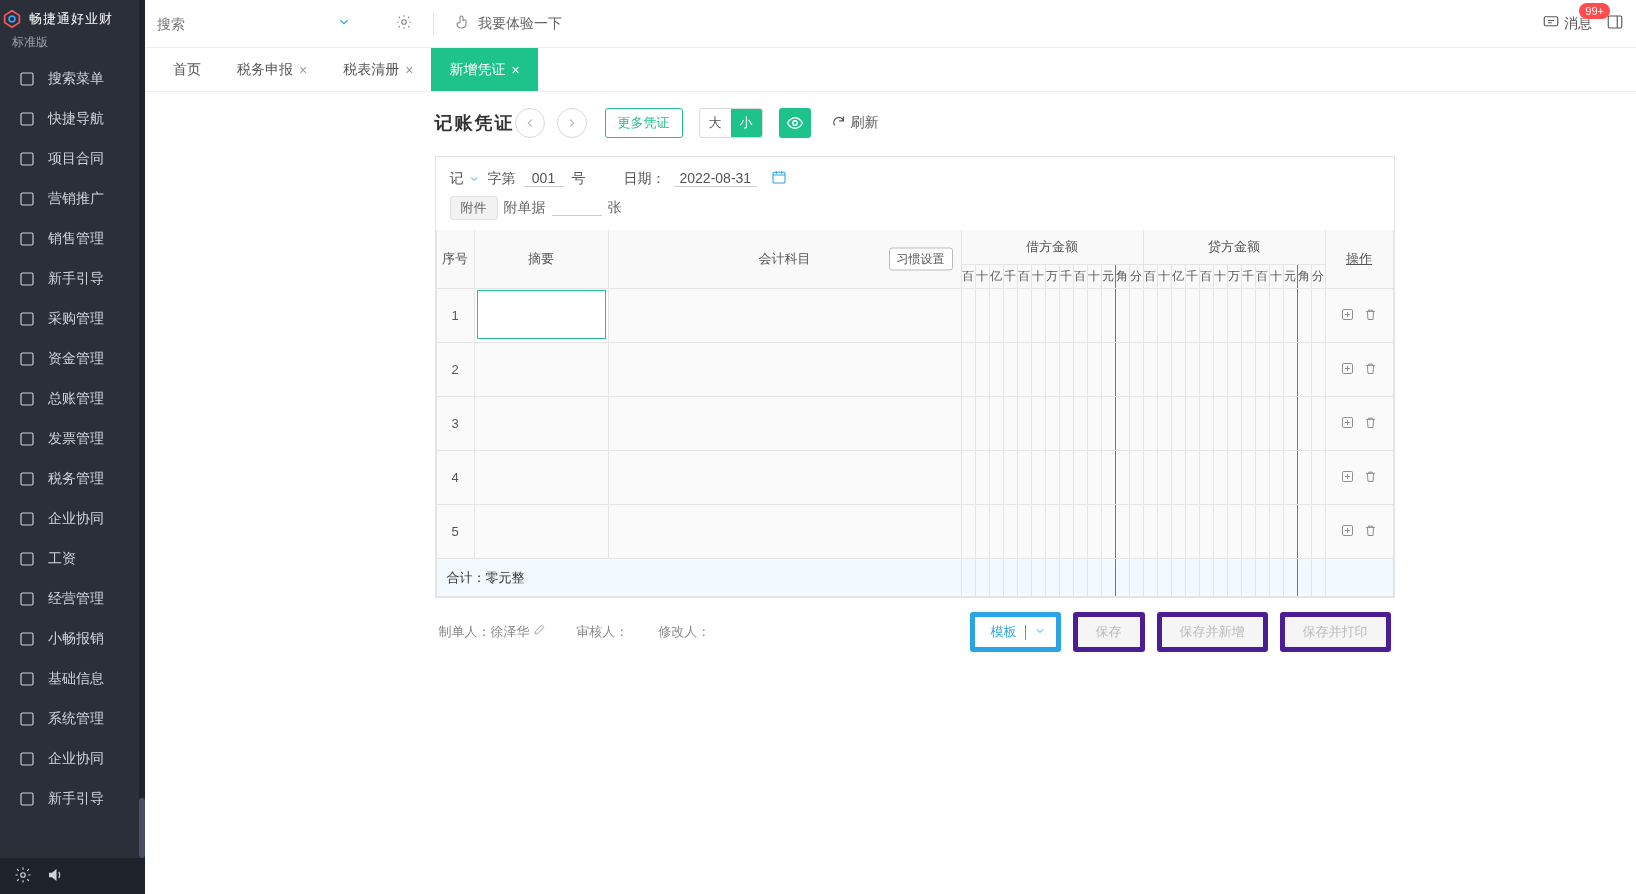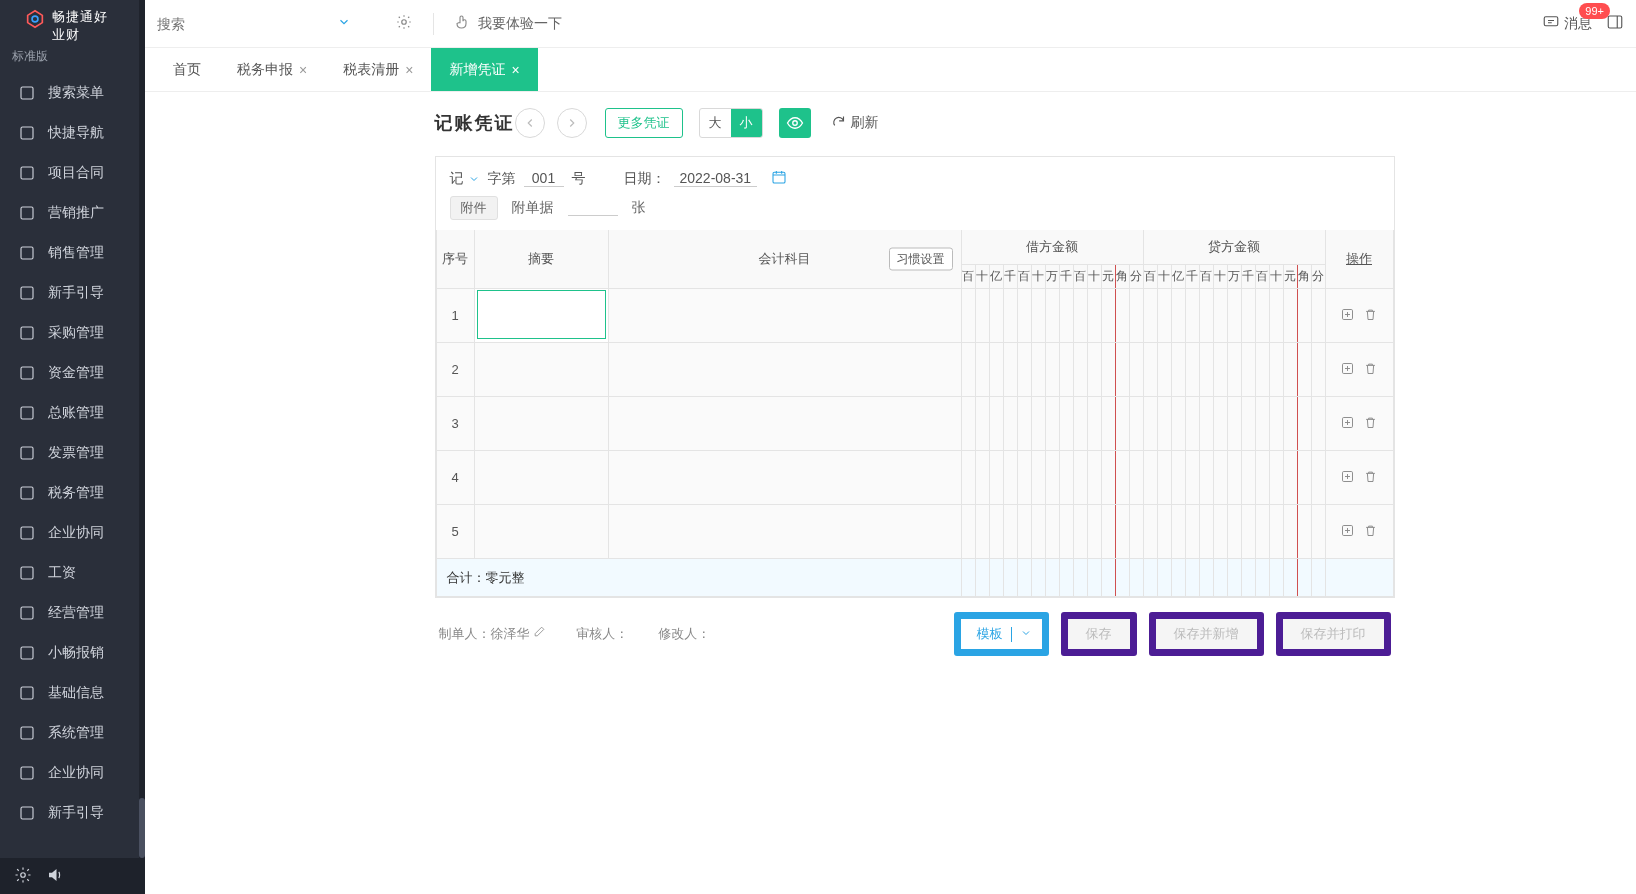--- a/index.html
+++ b/index.html
@@ -1,21 +1,21 @@
 <!DOCTYPE html>
 <html><head>
 <meta charset="utf-8">
 <style>
 * { margin: 0; padding: 0; box-sizing: border-box; }
 body { font-family: "Microsoft YaHei", Arial, sans-serif; font-size: 13px; color: #333; background: #f5f5f5; overflow: hidden; }
 .app { display: flex; height: 100vh; }
 
 
 .sidebar { width: 145px; background: #2a2f3a; color: #c8ccd4; display: flex; flex-direction: column; }
-.sb-header { padding: 8px 24px 4px; display: flex; gap: 6px; }
+.sb-header { padding: 8px 1px 4px; display: flex; align-items: center; gap: 6px; }
 .sb-logo { width: 22px; height: 22px; position: relative; }
 .sb-logo svg { width: 22px; height: 22px; }
 .sb-title { font-size: 13px; color: #fff; letter-spacing: 1px; }
 .sb-sub { padding: 0 12px 8px; font-size: 12px; color: #9aa0ab; }
 .sb-nav { flex: 1; overflow-y: auto; }
 .sb-item { display: flex; align-items: center; gap: 12px; padding: 11px 18px; cursor: pointer; font-size: 14px; color: #d0d4dc; }
 .sb-icon { width: 18px; height: 18px; display: inline-flex; align-items: center; justify-content: center; }
 .sb-icon svg { width: 18px; height: 18px; stroke: #cfd3db; fill: none; stroke-width: 1.5; }
 .sb-scroll { width: 6px; background: #1f232c; position: absolute; right: 0; top: 0; bottom: 36px; }
 .sb-thumb { width: 6px; height: 60px; background: #4a5060; border-radius: 3px; position: absolute; bottom: 0; }
@@ -69,21 +69,21 @@
 
 .vbox { border: 1px solid #e4e4e4; }
 .meta1 { display: flex; align-items: center; padding: 12px 14px 8px; gap: 8px; font-size: 14px; color: #555; }
 .meta1 .sel { display: inline-flex; align-items: center; gap: 4px; cursor: pointer; }
 .meta1 .sel svg { width: 12px; height: 12px; stroke: #2aa4e4; fill: none; stroke-width: 2; }
 .meta1 .nobox { border-bottom: 1px solid #ccc; min-width: 40px; text-align: center; padding: 0 6px; }
 .meta1 .dlabel { margin-left: 30px; }
 .meta1 .dateval { border-bottom: 1px solid #ccc; padding: 0 6px; }
 .meta1 .calicon { color: #2aa4e4; margin-left: 6px; }
 .meta1 .calicon svg { width: 16px; height: 16px; stroke: #2aa4e4; fill: none; stroke-width: 1.6; }
-.meta2 { display: flex; align-items: center; padding: 0 14px 10px; gap: 14px; font-size: 14px; color: #666; }
+.meta2 { display: flex; align-items: center; padding: 0 14px 10px; gap: 6px; font-size: 14px; color: #666; }
 .meta2 .att { background: #f2f2f2; border: 1px solid #e0e0e0; border-radius: 3px; padding: 2px 10px; cursor: pointer; font-size: 13px; }
 .meta2 .blank { border-bottom: 1px solid #ccc; min-width: 50px; height: 16px; display: inline-block; }
 
 
 .vtable { width: 100%; border-collapse: collapse; }
 .vtable th, .vtable td { border: 1px solid #e4e4e4; font-size: 13px; color: #555; text-align: center; }
 .vtable th { background: #f9f9f9; font-weight: 500; padding: 8px 4px; }
 .vtable td { height: 54px; background: #fafafa; }
 .vtable thead tr:first-child th { border-top: none; }
 .th-seq { width: 38px; }
@@ -98,21 +98,21 @@
 .sum-input { width: 100%; height: 100%; border: 1px solid #1ec28b; outline: none; padding: 4px 6px; font-size: 13px; resize: none; background: #fff; }
 .opbtns { display: flex; gap: 8px; justify-content: center; color: #888; }
 .opbtns svg { width: 15px; height: 15px; stroke: #888; fill: none; stroke-width: 1.5; cursor: pointer; }
 .totalrow td { background: #f2faff; height: 38px; }
 .totalrow .tlabel { text-align: left; padding-left: 10px; color: #333; }
 
 
 .vfoot { display: flex; align-items: center; padding: 14px 4px 0; font-size: 13px; color: #888; gap: 30px; }
 .vfoot .edit svg { width: 13px; height: 13px; stroke: #888; fill: none; stroke-width: 1.5; }
 .vfoot-right { margin-left: auto; display: flex; gap: 12px; }
-.btn { border: 7px solid #4c1d95; background: #fff; padding: 6px 18px; border-radius: 3px; font-size: 13px; cursor: pointer; color: #555; }
+.btn { border: 5px solid #4c1d95; background: #fff; padding: 6px 18px; border-radius: 3px; font-size: 13px; cursor: pointer; color: #555; }
 .btn.tpl { border-color: #2aa4e4; color: #2aa4e4; display: flex; align-items: center; gap: 8px; padding: 6px 10px 6px 16px; }
 .btn.tpl .dd { border-left: 1px solid #2aa4e4; padding-left: 8px; }
 .btn.tpl svg { width: 12px; height: 12px; stroke: #2aa4e4; fill: none; stroke-width: 2; }
 .btn.dis { background: #f5f5f5; color: #bbb; cursor: not-allowed; }
 </style>
 </head>
 <body>
 
 <div class="app">
 

